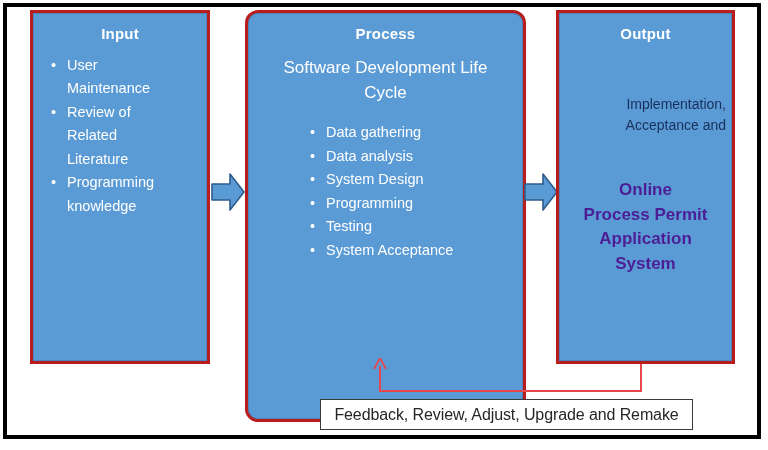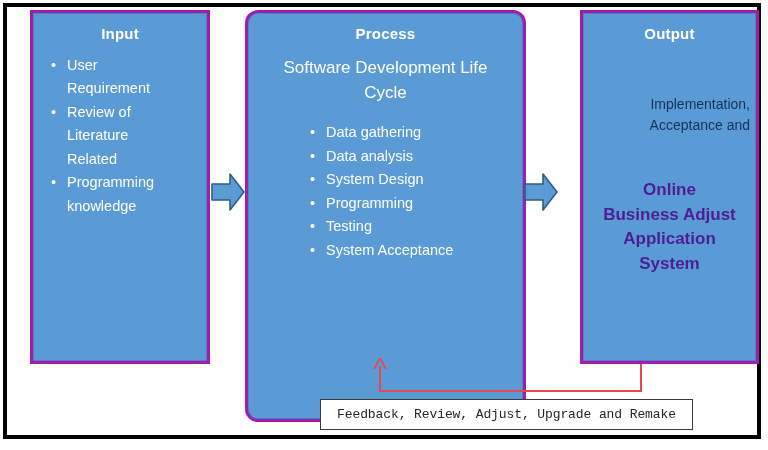--- a/index.html
+++ b/index.html
@@ -30,28 +30,28 @@
     height: 436px;
     border: 4px solid #000000;
     box-sizing: border-box;
     background: #ffffff;
   }
 
   
   .box {
     position: absolute;
     background: #5B9BD5;
-    border: 3px solid #a21caf;
+    border: 3px solid #b91c1c;
     box-sizing: border-box;
     box-shadow: 0 0 0 1px #4a86bd inset;
   }
 
   #box-input   { left: 30px;  top: 10px; width: 180px; height: 354px; }
   #box-process { left: 245px; top: 10px; width: 281px; height: 412px; border-radius: 13px; }
-  #box-output  { left: 556px; top: 10px; width: 179px; height: 354px; margin-left: 24px; }
+  #box-output  { left: 556px; top: 10px; width: 179px; height: 354px; }
 
   .box-title {
     text-align: center;
     color: #ffffff;
     font-weight: bold;
     font-size: 15px;
     margin-top: 12px;
     letter-spacing: 0.2px;
   }
 
@@ -140,47 +140,47 @@
     width: 373px;
     height: 31px;
     border: 1.5px solid #3a3a3a;
     background: #ffffff;
     box-sizing: border-box;
     display: flex;
     align-items: center;
     justify-content: center;
   }
   #feedback-text {
-    font-size: 13px;
+    font-size: 16px;
     color: #262626;
     white-space: nowrap;
-    font-family: Liberation Mono, monospace;
+    font-family: Liberation Sans, sans-serif;
     letter-spacing: -0.1px;
   }
 </style>
 </head>
 <body>
 
 <div id="canvas">
 
   <div class="outer-frame"></div>
 
   <div class="box" id="box-input">
     <div class="box-title">Input</div>
     <ul class="bullets" id="input-bullets">
       <li>
         <span class="blt">•</span>
         <span>User</span>
-        <span class="sub-line">Requirement</span>
+        <span class="sub-line">Maintenance</span>
       </li>
       <li>
         <span class="blt">•</span>
         <span>Review of</span>
+        <span class="sub-line">Related</span>
         <span class="sub-line">Literature</span>
-        <span class="sub-line">Related</span>
       </li>
       <li>
         <span class="blt">•</span>
         <span>Programming</span>
         <span class="sub-line">knowledge</span>
       </li>
     </ul>
   </div>
 
   <div class="block-arrow" id="arrow-1">
@@ -230,21 +230,21 @@
   </div>
 
   <div class="box" id="box-output">
     <div class="box-title">Output</div>
     <div class="out-top">
       <span>Implementation,</span><br>
       <span>Acceptance and</span><br>
     </div>
     <div class="out-main">
       <span>Online</span><br>
-      <span>Business Adjust</span><br>
+      <span>Process Permit</span><br>
       <span>Application</span><br>
       <span>System</span>
     </div>
   </div>
 
   <div class="fb-line" id="fb-vert-right"></div>
   <div class="fb-line" id="fb-horiz"></div>
   <div class="fb-line" id="fb-vert-left"></div>
   <div id="fb-arrowhead">
     <svg width="16" height="14" viewBox="0 0 16 14">

